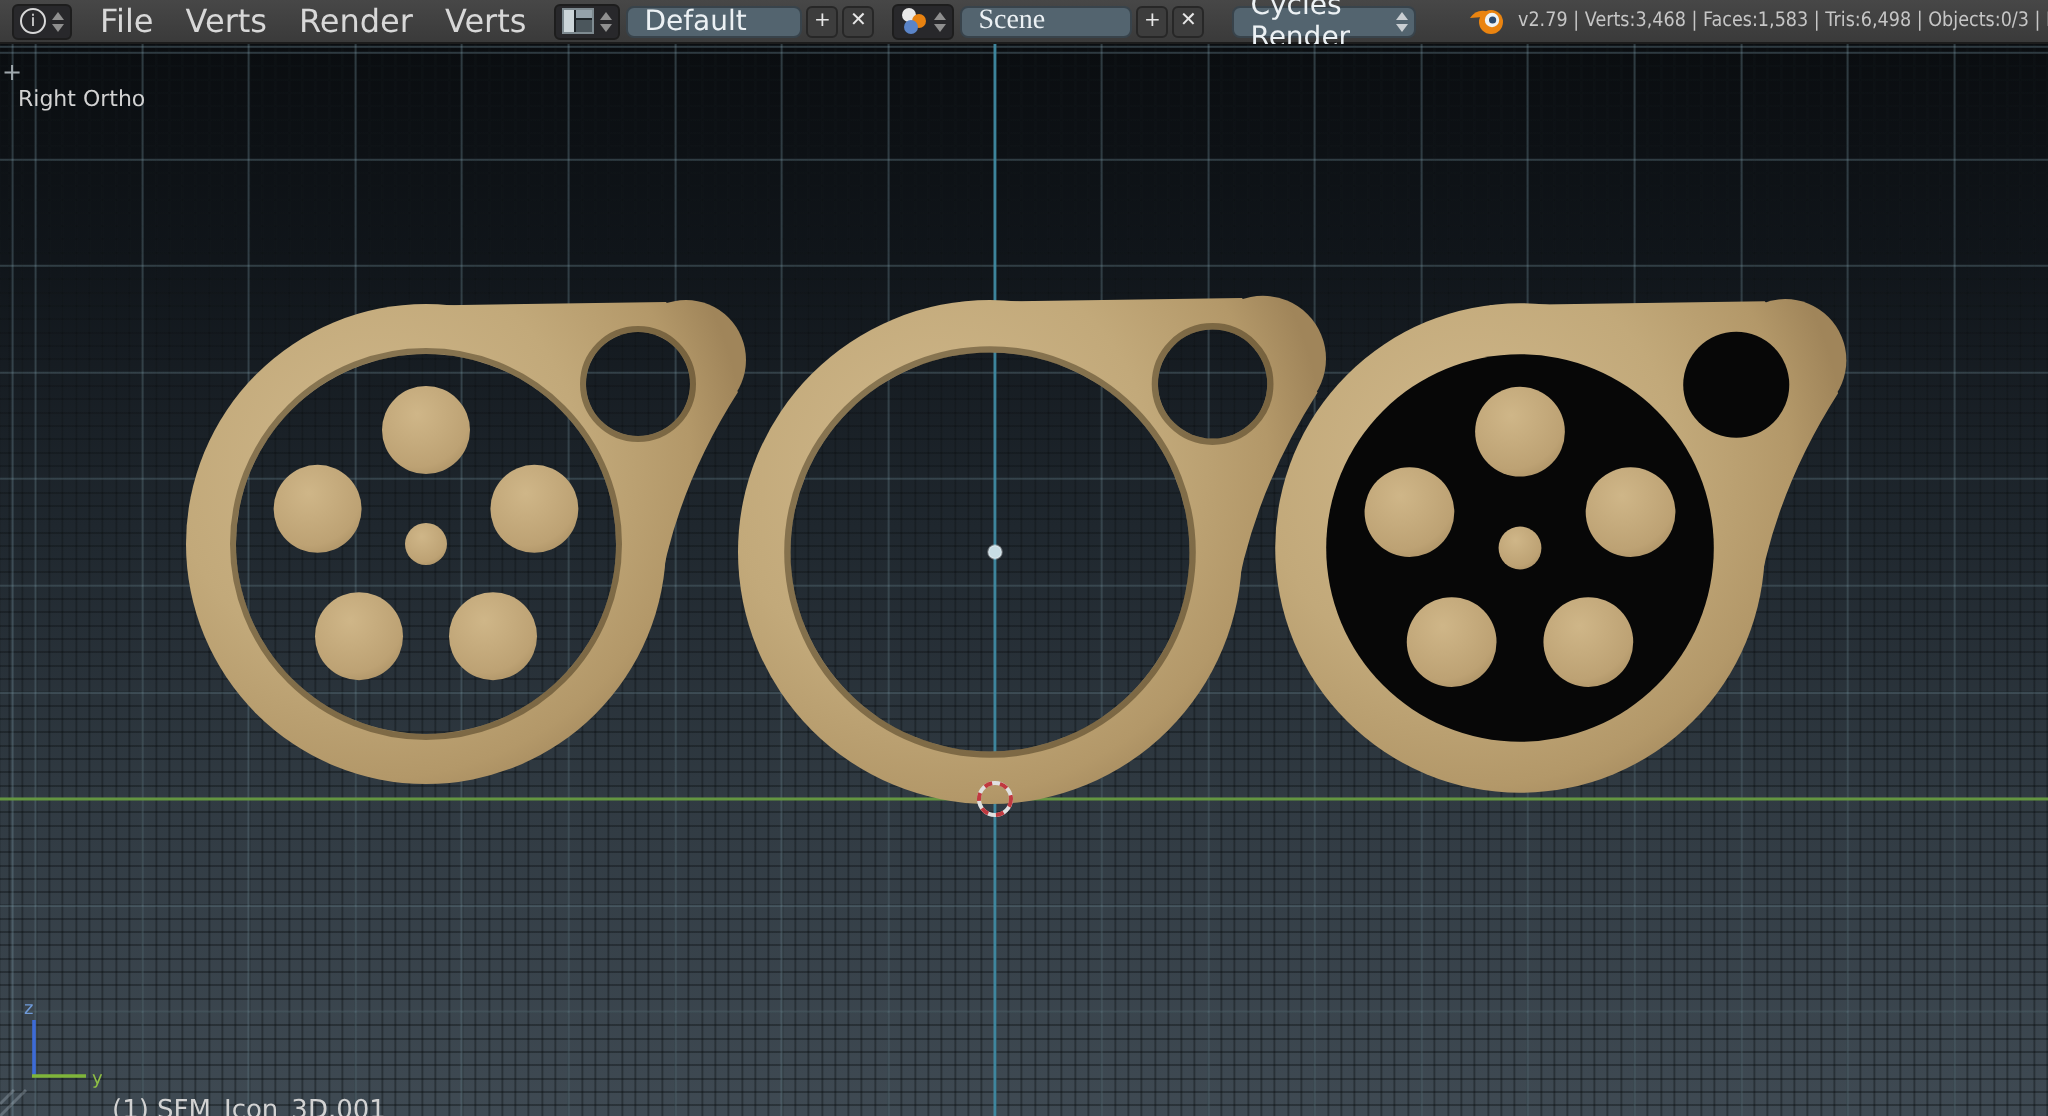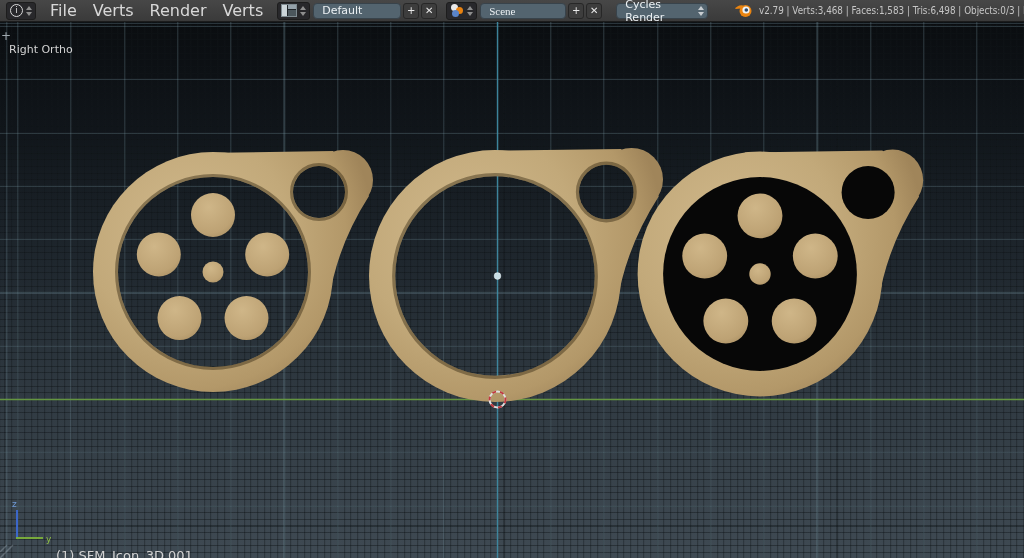--- a/index.html
+++ b/index.html
@@ -16,21 +16,21 @@
   .info-circle{width:11px;height:11px;border:1px solid #d8d8d8;border-radius:50%;
     display:flex;align-items:center;justify-content:center;
     color:#eee;font-size:8px;font-style:normal;line-height:1;}
   .stepper{display:flex;flex-direction:column;justify-content:center;gap:2px;margin-left:3px;}
   .stepper b{width:0;height:0;border-left:3px solid transparent;border-right:3px solid transparent;display:block;}
   .stepper b.up{border-bottom:4px solid #8f8f8f;}
   .stepper b.dn{border-top:4px solid #8f8f8f;}
   .menus{display:flex;align-items:center;margin-left:6px;flex:none;}
   .menu{color:#d8d8d8;font-size:16px;padding:0 8px;cursor:default;}
   .field{height:16px;margin-left:3px;background:#53646f;border:1px solid #38434b;
-    border-radius:4px;display:flex;align-items:center;color:#ecf1f4;font-size:11px;
+    border-radius:4px;display:flex;align-items:center;color:#ecf1f4;font-size:14px;
     padding:0 8px;box-sizing:border-box;position:relative;flex:none;}
   .w86{width:88px;} .w84{width:86px;font-family:Liberation Serif, serif;}
   .engine{width:92px;margin-left:14px;padding-right:14px;}
   .sq{height:16px;width:16px;margin-left:2px;background:#3d3d3d;border:1px solid #272727;
     border-radius:3px;color:#e8e8e8;font-size:10px;line-height:13px;text-align:center;
     padding:0;flex:none;font-family:"DejaVu Sans",sans-serif;}
   .ml8{margin-left:9px;} 
   .dblstep{position:absolute;right:3px;top:2px;display:flex;flex-direction:column;gap:2px;}
   .dblstep b{width:0;height:0;border-left:3px solid transparent;border-right:3px solid transparent;display:block;}
   .dblstep b.up{border-bottom:4px solid #c9ced2;}

